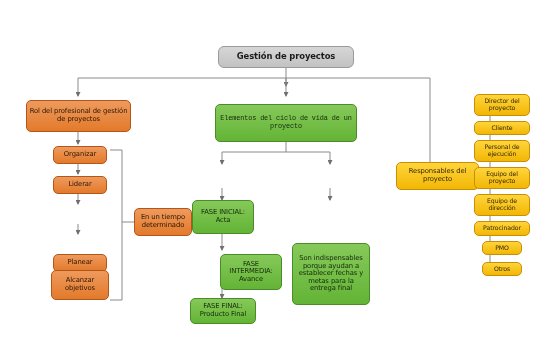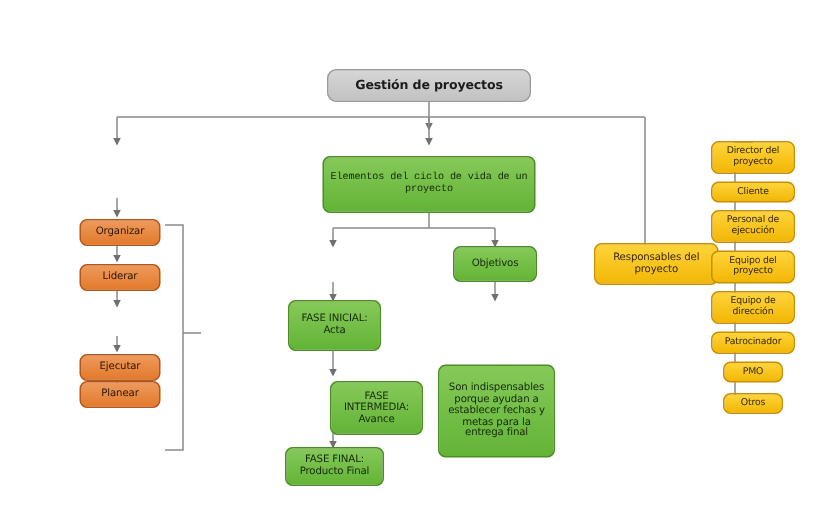--- a/index.html
+++ b/index.html
@@ -91,34 +91,35 @@
 
       <path d="M479,176 L490,176"></path>
       <path d="M490,95 L490,272"></path>
       <path d="M490,95 L502,95"></path>
       <path d="M490,272 L502,272"></path>
     </g>
   </svg>
 
   <div class="node gray t10" style="left:218px;top:46px;width:136px;height:22px;">Gestión de proyectos</div>
 
+  <div class="node orange t8" style="left:26px;top:100px;width:105px;height:32px;">Rol del profesional de gestión de proyectos</div>
 
   <div class="node orange t8" style="left:53px;top:146px;width:54px;height:18px;">Organizar</div>
   <div class="node orange t8" style="left:53px;top:176px;width:54px;height:18px;">Liderar</div>
   <div class="node orange t8" style="left:53px;top:206px;width:54px;height:18px;margin-top:48px;">Planear</div>
-  <div class="node orange t8" style="left:53px;top:236px;width:54px;height:18px;">Ejecutar</div>
+  <div class="node orange t8" style="left:51px;top:270px;width:58px;height:30px;">Alcanzar objetivos</div>
 
+  <div class="node orange t8" style="left:134px;top:208px;width:58px;height:28px;">En un tiempo determinado</div>
 
   <div class="node green t8" style="left:215px;top:104px;width:142px;height:38px;font-family:Liberation Mono, monospace;">Elementos del ciclo de vida de un proyecto</div>
 
   <div class="node green t8" style="left:192px;top:200px;width:62px;height:34px;">FASE INICIAL: Acta</div>
   <div class="node green t8" style="left:192px;top:254px;width:62px;height:36px;margin-left:28px;">FASE INTERMEDIA: Avance</div>
   <div class="node green t8" style="left:190px;top:298px;width:66px;height:26px;">FASE FINAL: Producto Final</div>
 
-  <div class="node green t8" style="left:302px;top:164px;width:56px;height:24px;">Objetivos</div>
   <div class="node green t8" style="left:292px;top:200px;width:78px;height:62px;margin-top:43px;">Son indispensables porque ayudan a establecer fechas y metas para la entrega final</div>
 
   <div class="node yellow t8" style="left:396px;top:162px;width:83px;height:28px;">Responsables del proyecto</div>
 
   <div class="node yellow t7" style="left:474px;top:94px;width:56px;height:22px;">Director del proyecto</div>
   <div class="node yellow t7" style="left:474px;top:121px;width:56px;height:14px;">Cliente</div>
   <div class="node yellow t7" style="left:474px;top:140px;width:56px;height:22px;">Personal de ejecución</div>
   <div class="node yellow t7" style="left:474px;top:167px;width:56px;height:22px;">Equipo del proyecto</div>
   <div class="node yellow t7" style="left:474px;top:194px;width:56px;height:22px;">Equipo de dirección</div>
   <div class="node yellow t7" style="left:474px;top:221px;width:56px;height:15px;">Patrocinador</div>

